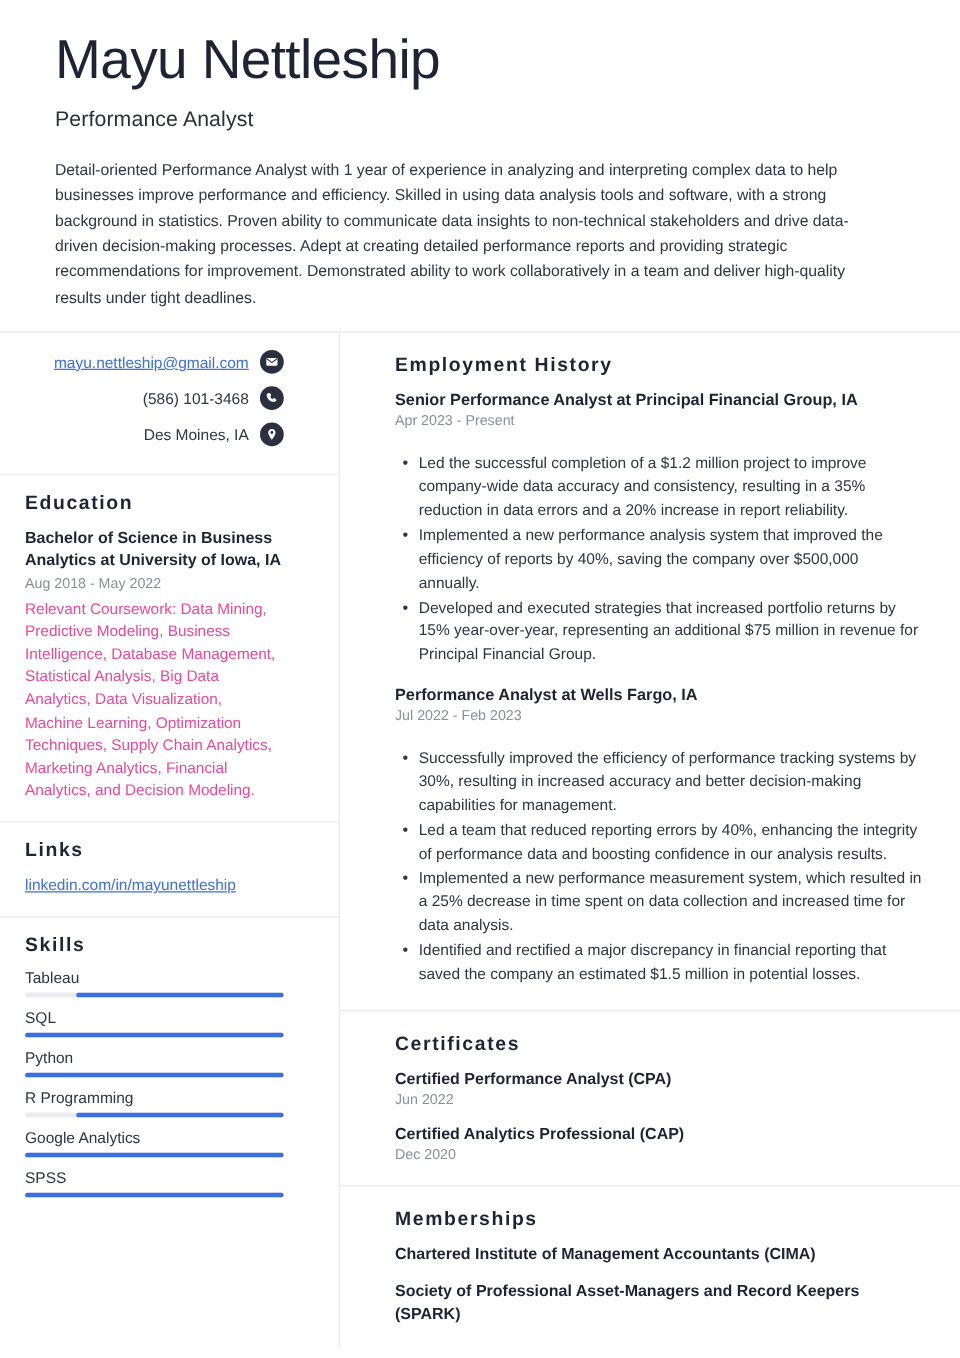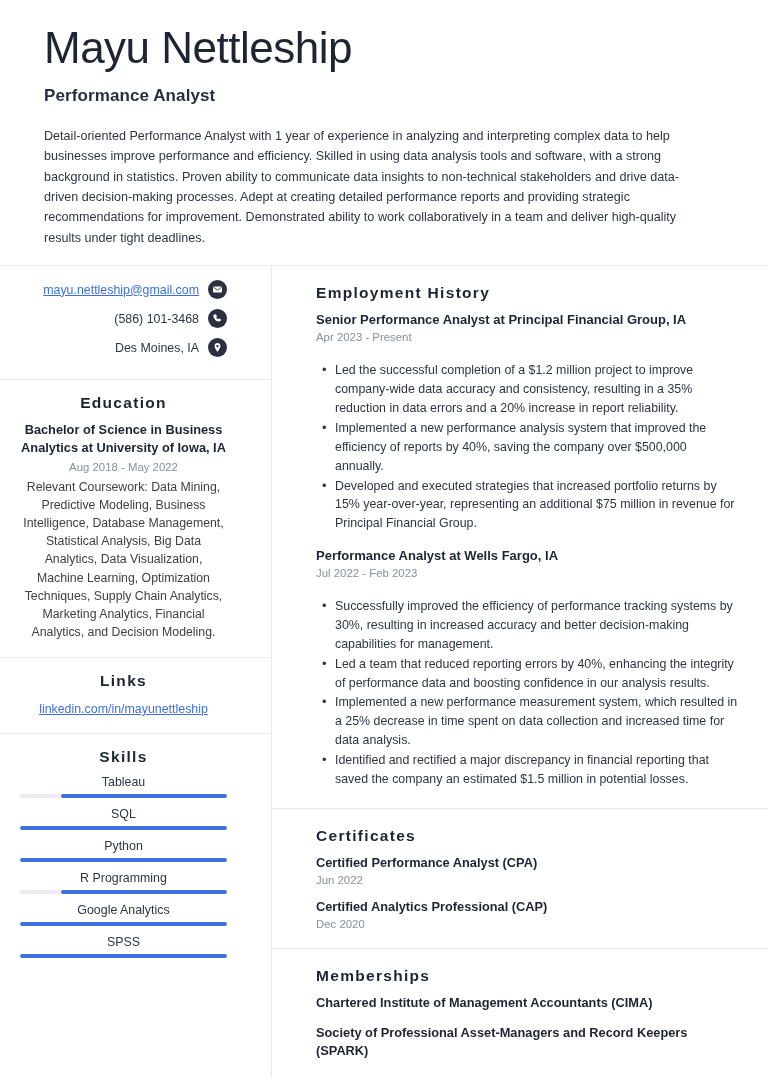--- a/index.html
+++ b/index.html
@@ -27,21 +27,21 @@
   .full-name {
     font-size: 44px;
     font-weight: 400;
     letter-spacing: -0.5px;
     color: #1e2433;
     line-height: 1.18;
     white-space: nowrap;
   }
   .job-title {
     font-size: 17px;
-    font-weight: 700;
+    font-weight: 400;
     color: #2a2f3d;
     margin-top: 12px;
     letter-spacing: 0.1px;
   }
   .summary {
     font-size: 12.6px;
     line-height: 1.62;
     color: #2f3545;
     margin-top: 20px;
     padding-right: 38px;
@@ -71,21 +71,21 @@
     min-width: 0;
   }
 
   .sec {
     padding: 16px 44px 16px 44px;
     border-bottom: 1px solid #e9eaee;
   }
   .sec:last-child { border-bottom: none; }
 
   .col-left .sec {
-    text-align: center;
+    text-align: left;
     padding: 14px 44px 16px 20px;
   }
   .col-right .sec {
     padding: 18px 30px 18px 44px;
   }
 
   .sec-title {
     font-size: 15.5px;
     font-weight: 700;
     letter-spacing: 1.3px;
@@ -128,21 +128,21 @@
     color: #1e2433;
     line-height: 1.42;
   }
   .edu-dates {
     font-size: 11.4px;
     color: #8b8f9c;
     margin-top: 3px;
   }
   .edu-desc {
     font-size: 12.3px;
-    color: #404040;
+    color: #ec4899;
     line-height: 1.48;
     margin-top: 5px;
   }
 
   
   .links-list { margin-top: 2px; }
   .link-item {
     font-size: 12.4px;
     display: inline-block;
   }

